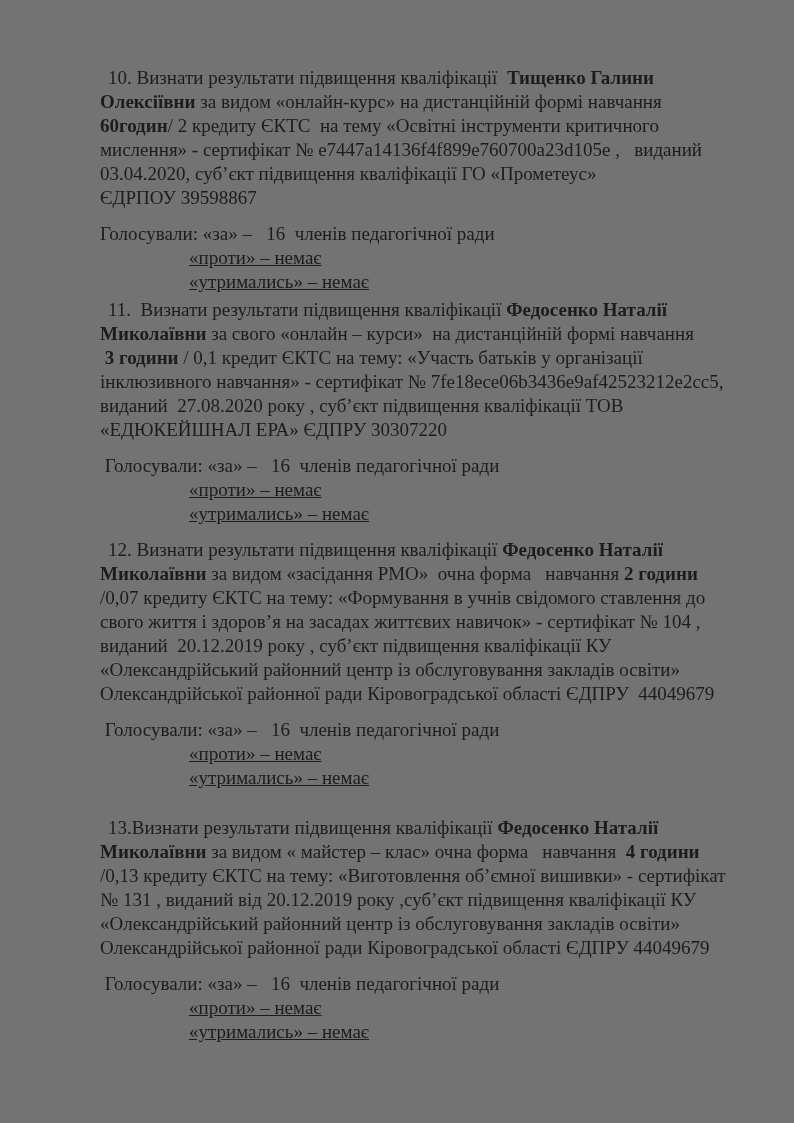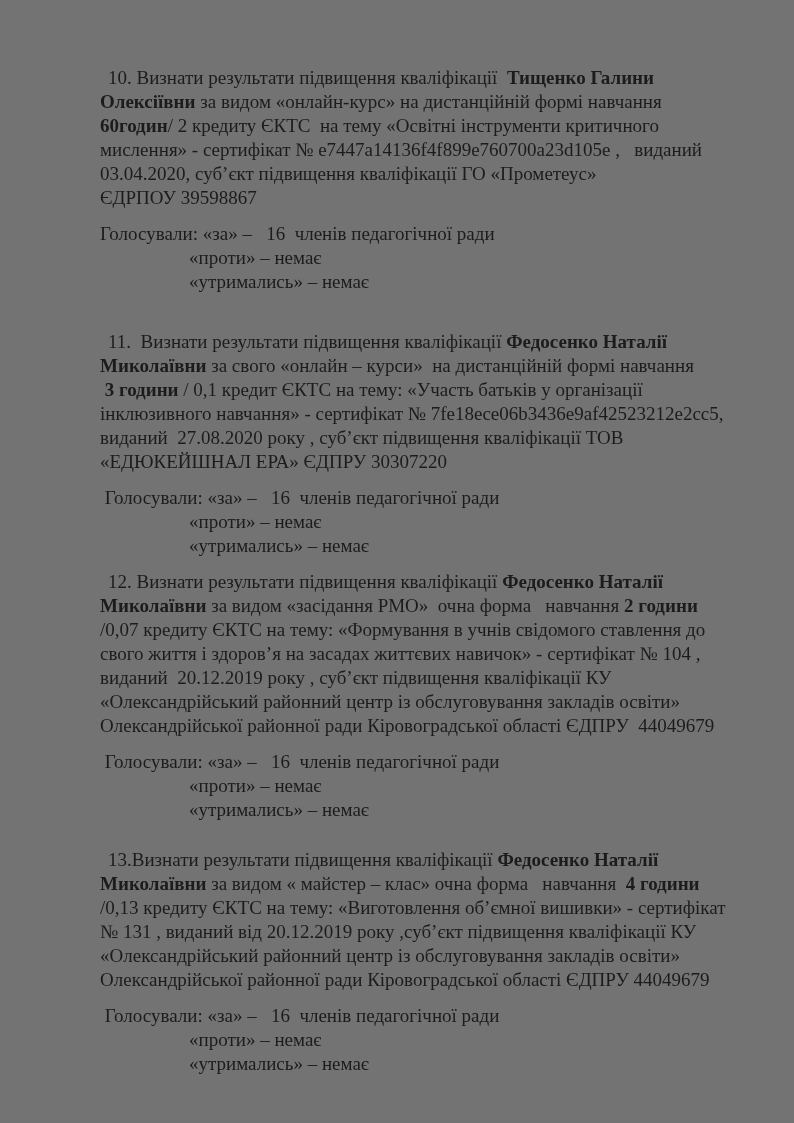--- a/index.html
+++ b/index.html
@@ -18,22 +18,22 @@
     font-family: "Liberation Serif", "DejaVu Serif", serif;
     font-size: 19px;
     line-height: 24px;
     padding: 66px 52px 0 100px;
     overflow: hidden;
   }
   .line { white-space: pre; }
   .b { font-weight: 700; }
   .para .line:first-child { text-indent: 8px; }
   .votes { margin-top: 12px; }
-  .vote-cont { padding-left: 89px; }
-  .item-11 { margin-top: 36px; }
+  .vote-cont { padding-left: 89px; text-decoration: underline; }
+  .item-11 { margin-top: 4px; }
   .item-12 { margin-top: 12px; }
   .item-13 { margin-top: 26px; }
 </style>
 </head>
 <body>
 
 <div class="page">
 
   <section class="item item-10">
     <div class="para">

